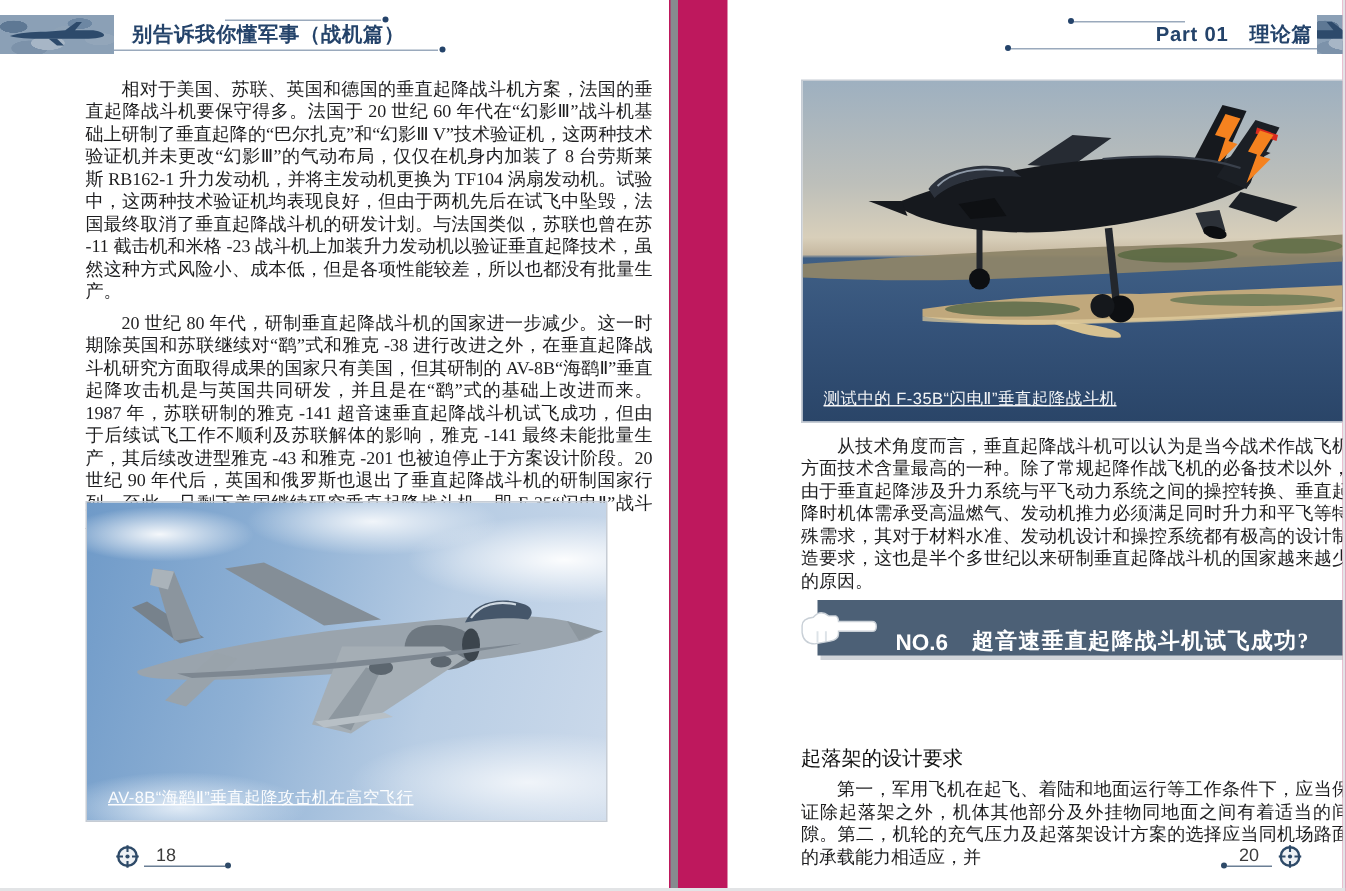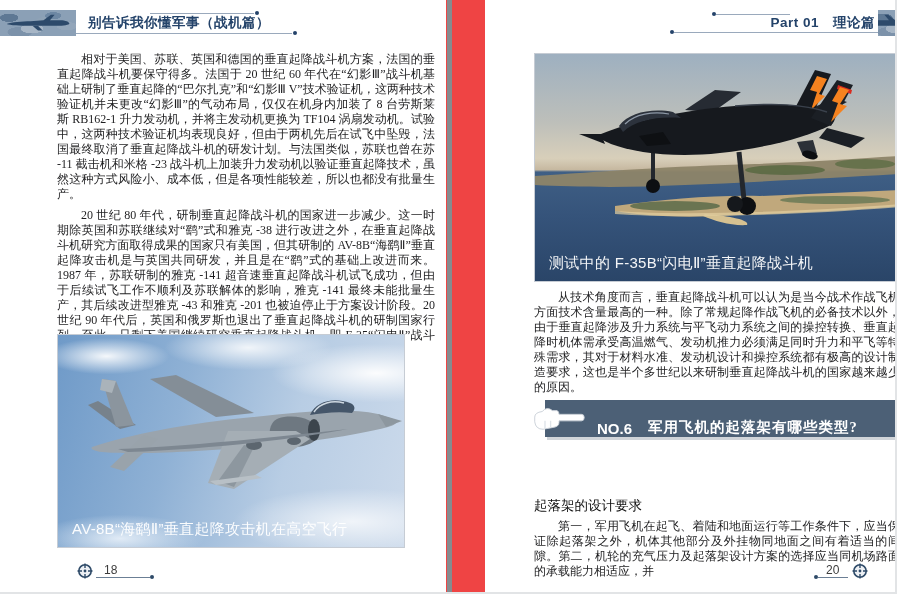--- a/index.html
+++ b/index.html
@@ -1,16 +1,16 @@
 <!DOCTYPE html>
 <html><head>
 <meta charset="utf-8">
 <style>
   html,body{margin:0;padding:0;background:#f2f3f4;}
-  .canvas{position:relative;width:897px;height:594px;background:#ef4444;overflow:hidden;
+  .canvas{position:relative;width:897px;height:594px;background:#be185d;overflow:hidden;
           font-family:"Liberation Serif",serif;border-right:2px solid #e2e4e6;border-bottom:2px solid #e2e4e6;box-sizing:border-box;}
   .page{position:absolute;top:0;height:594px;background:#fff;}
   .page-left{left:0;width:446px;}
   .page-right{left:452px;width:445px;margin-left:33px;}
   .divider{position:absolute;left:447px;top:0;width:5px;height:594px;background:#868b8f;}
 
   
   .camo{position:absolute;top:10px;height:26px;overflow:hidden;
     background:
       radial-gradient(ellipse 18px 8px at 12% 30%, #5e7894 50%, transparent 52%),
@@ -50,21 +50,21 @@
       radial-gradient(ellipse 120px 32px at 55% 6%, rgba(255,255,255,.85), transparent 70%),
       radial-gradient(ellipse 150px 42px at 92% 18%, rgba(255,255,255,.95), transparent 70%),
       radial-gradient(ellipse 170px 48px at 85% 88%, rgba(255,255,255,.75), transparent 70%),
       radial-gradient(ellipse 120px 34px at 18% 96%, rgba(240,246,252,.85), transparent 70%),
       linear-gradient(105deg,#6f9ac8 0%,#8fb1d5 35%,#b8cde4 65%,#ccdaeb 100%);}
   .photo-f35b{left:49px;top:53px;width:366px;height:227px;
     background:linear-gradient(180deg,#9eb0c0 0%,#bdbfba 30%,#d8cfba 46%,#c6b8a0 51%,
                #3f5f85 52%,#35537a 72%,#2a4568 100%);}
   .photo svg.jet{position:absolute;left:0;top:0;}
   .photo .caption{position:absolute;left:14px;bottom:8px;font-family:"Liberation Sans",sans-serif;
-                  font-size:15px;color:rgba(255,255,255,.95);letter-spacing:.3px;}
+                  font-size:11px;color:rgba(255,255,255,.95);letter-spacing:.3px;text-decoration:underline;}
 
   
   .banner{position:absolute;left:60px;top:400px;width:355px;height:37px;background:#4c6076;
           box-shadow:2px 3px 0 rgba(150,160,170,.45);display:flex;align-items:flex-end;}
   .banner .hand{position:absolute;left:-14px;top:5px;}
   .banner .no{margin-left:52px;font-family:"Liberation Sans",sans-serif;font-weight:bold;
               font-size:15px;color:#fff;}
   .banner .bt{margin-left:16px;font-weight:bold;font-size:14.5px;color:#fff;letter-spacing:1px;}
 
   
@@ -188,21 +188,21 @@
     <div class="bodytext bt-r1">
       <p>从技术角度而言，垂直起降战斗机可以认为是当今战术作战飞机方面技术含量最高的一种。除了常规起降作战飞机的必备技术以外，由于垂直起降涉及升力系统与平飞动力系统之间的操控转换、垂直起降时机体需承受高温燃气、发动机推力必须满足同时升力和平飞等特殊需求，其对于材料水准、发动机设计和操控系统都有极高的设计制造要求，这也是半个多世纪以来研制垂直起降战斗机的国家越来越少的原因。</p>
     </div>
 
     <div class="banner">
       <svg class="hand" width="56" height="28" viewBox="0 0 56 30">
         <path d="M10,7 Q15,1 21,6 L26,6 Q28,7 28,10 L52,10 Q55,10 55,13.5 Q55,17 52,17 L28,17 L28,19 Q28,23 22,24 L11,26 Q3,26 2,18 L2,13 Q2,8 10,7 Z" fill="#ffffff" stroke="#c9d0d7" stroke-width="1"></path>
         <path d="M13,17 L13,25 M19,17 L19,24" stroke="#dde3e8" stroke-width="1.4" fill="none"></path>
       </svg>
       <span class="no">NO.6</span>
-      <span class="bt">军用飞机的起落架有哪些类型?</span>
+      <span class="bt">超音速垂直起降战斗机试飞成功?</span>
     </div>
 
 
     <div class="subhead">起落架的设计要求</div>
 
     <div class="bodytext bt-r3">
       <p>第一，军用飞机在起飞、着陆和地面运行等工作条件下，应当保证除起落架之外，机体其他部分及外挂物同地面之间有着适当的间隙。第二，机轮的充气压力及起落架设计方案的选择应当同机场路面的承载能力相适应，并</p>
     </div>
 
     <div class="f-dot" style="left:329px;"></div>

